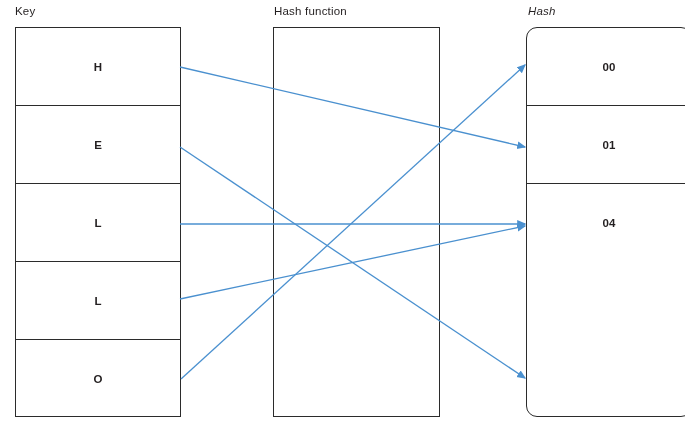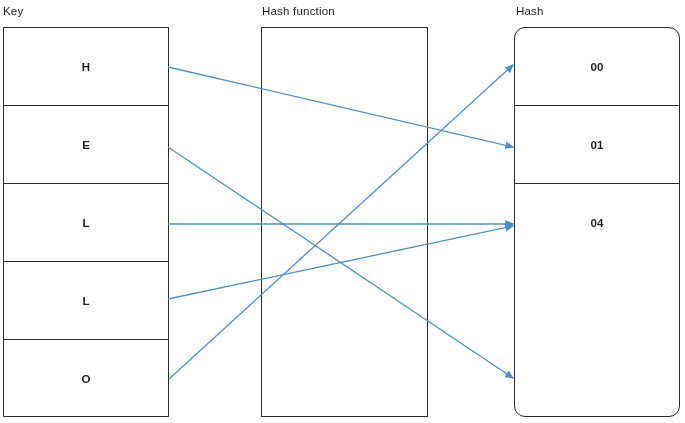--- a/index.html
+++ b/index.html
@@ -10,21 +10,21 @@
   body {
     width: 685px;
     height: 423px;
     font-family: "Liberation Sans", sans-serif;
     color: #000000;
     overflow: hidden;
     position: relative;
   }
   #diagram-root {
     position: absolute;
-    left: 0;
+    left: 12px;
     top: 0;
     width: 551px;
     height: 423px;
   }
   .col-title {
     position: absolute;
     font-size: 11.5px;
     color: #231f20;
     letter-spacing: 0.2px;
     white-space: nowrap;
@@ -67,21 +67,21 @@
     pointer-events: none;
   }
 </style>
 </head>
 <body>
 
 <div id="diagram-root">
 
   <div class="col-title" id="title-key" style="color: rgb(35, 31, 32);">Key</div>
   <div class="col-title" id="title-hashfn" style="color: rgb(35, 31, 32);">Hash function</div>
-  <div class="col-title" id="title-hash" style="color: rgb(35, 31, 32);">Hash</div>
+  <div class="col-title" id="title-hash" style="color: rgb(35, 31, 32); font-style: italic;">Hash</div>
 
   <div class="column-box" id="key-column" style="border-color: rgb(43, 43, 43);">
     <div class="cell" style="border-bottom-color: rgb(43, 43, 43); color: rgb(35, 31, 32);">H</div>
     <div class="cell" style="border-bottom-color: rgb(43, 43, 43); color: rgb(35, 31, 32);">E</div>
     <div class="cell" style="border-bottom-color: rgb(43, 43, 43); color: rgb(35, 31, 32);">L</div>
     <div class="cell" style="border-bottom-color: rgb(43, 43, 43); color: rgb(35, 31, 32);">L</div>
     <div class="cell" style="border-bottom-color: rgb(43, 43, 43); color: rgb(35, 31, 32);">O</div>
   </div>
 
   <div class="column-box" id="hashfn-box" style="border-color: rgb(43, 43, 43);"></div>

